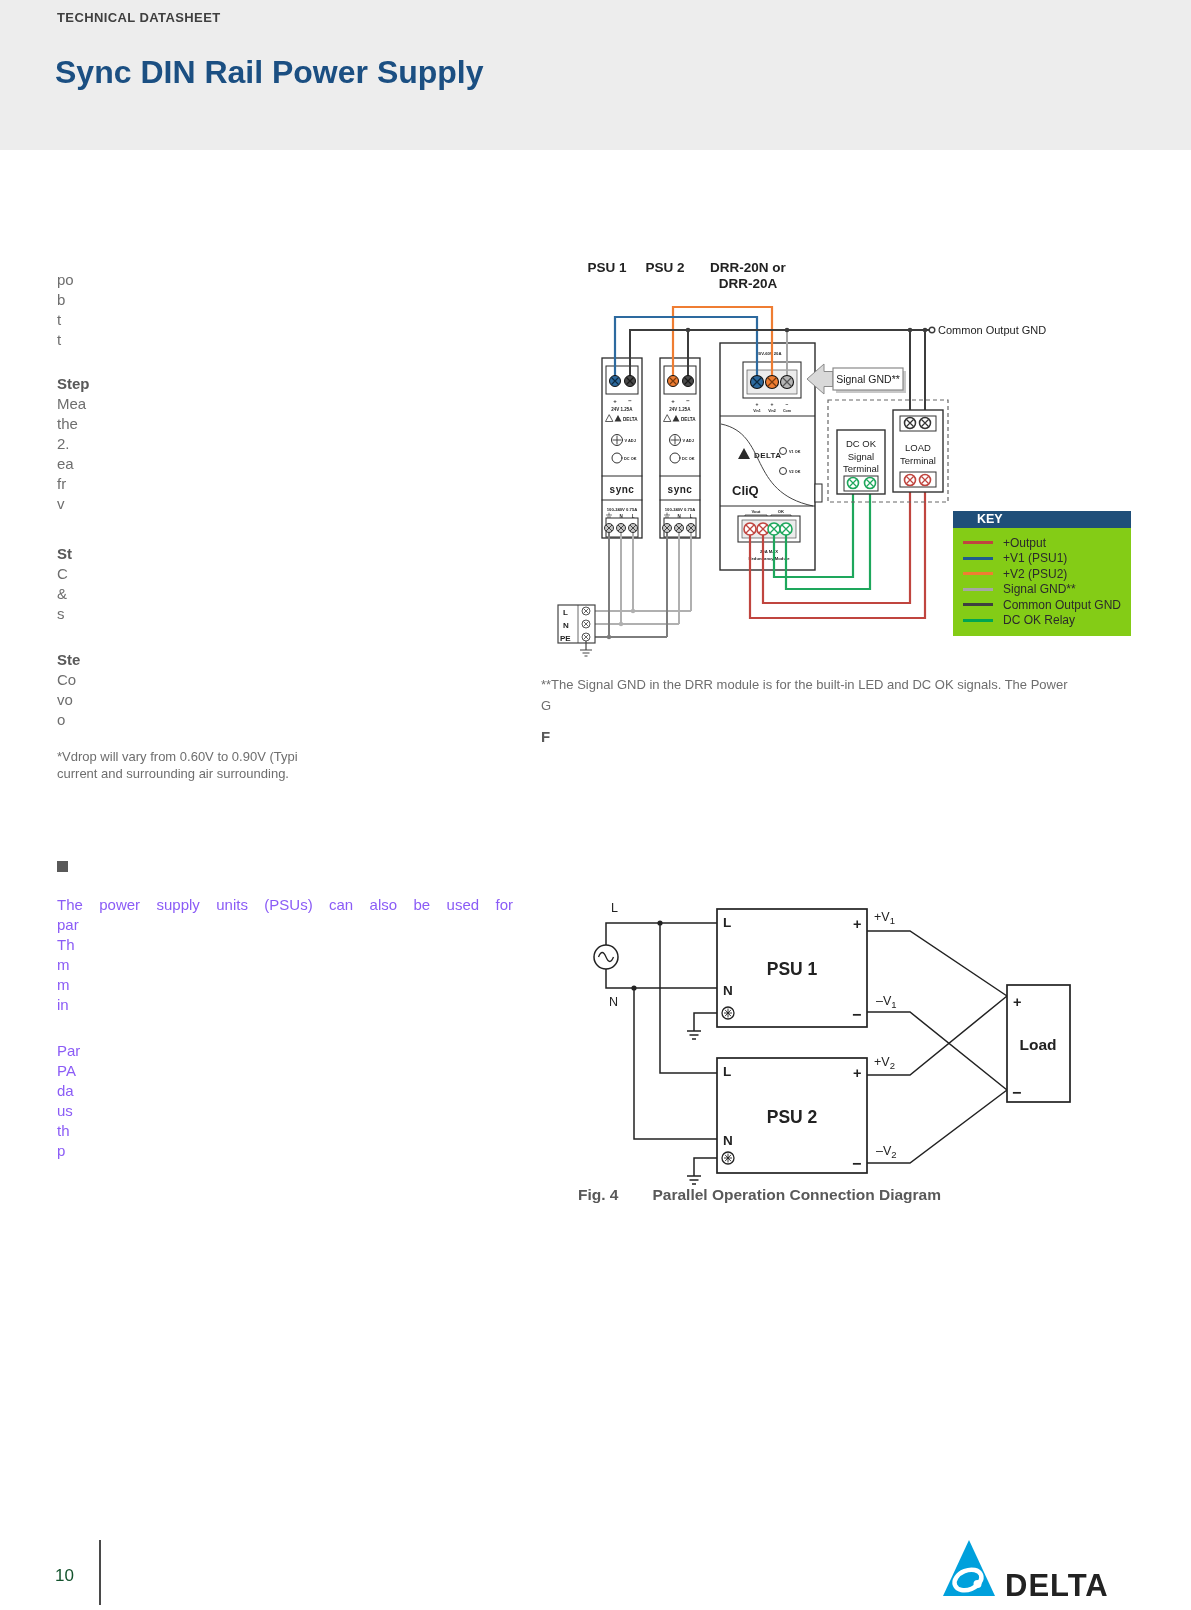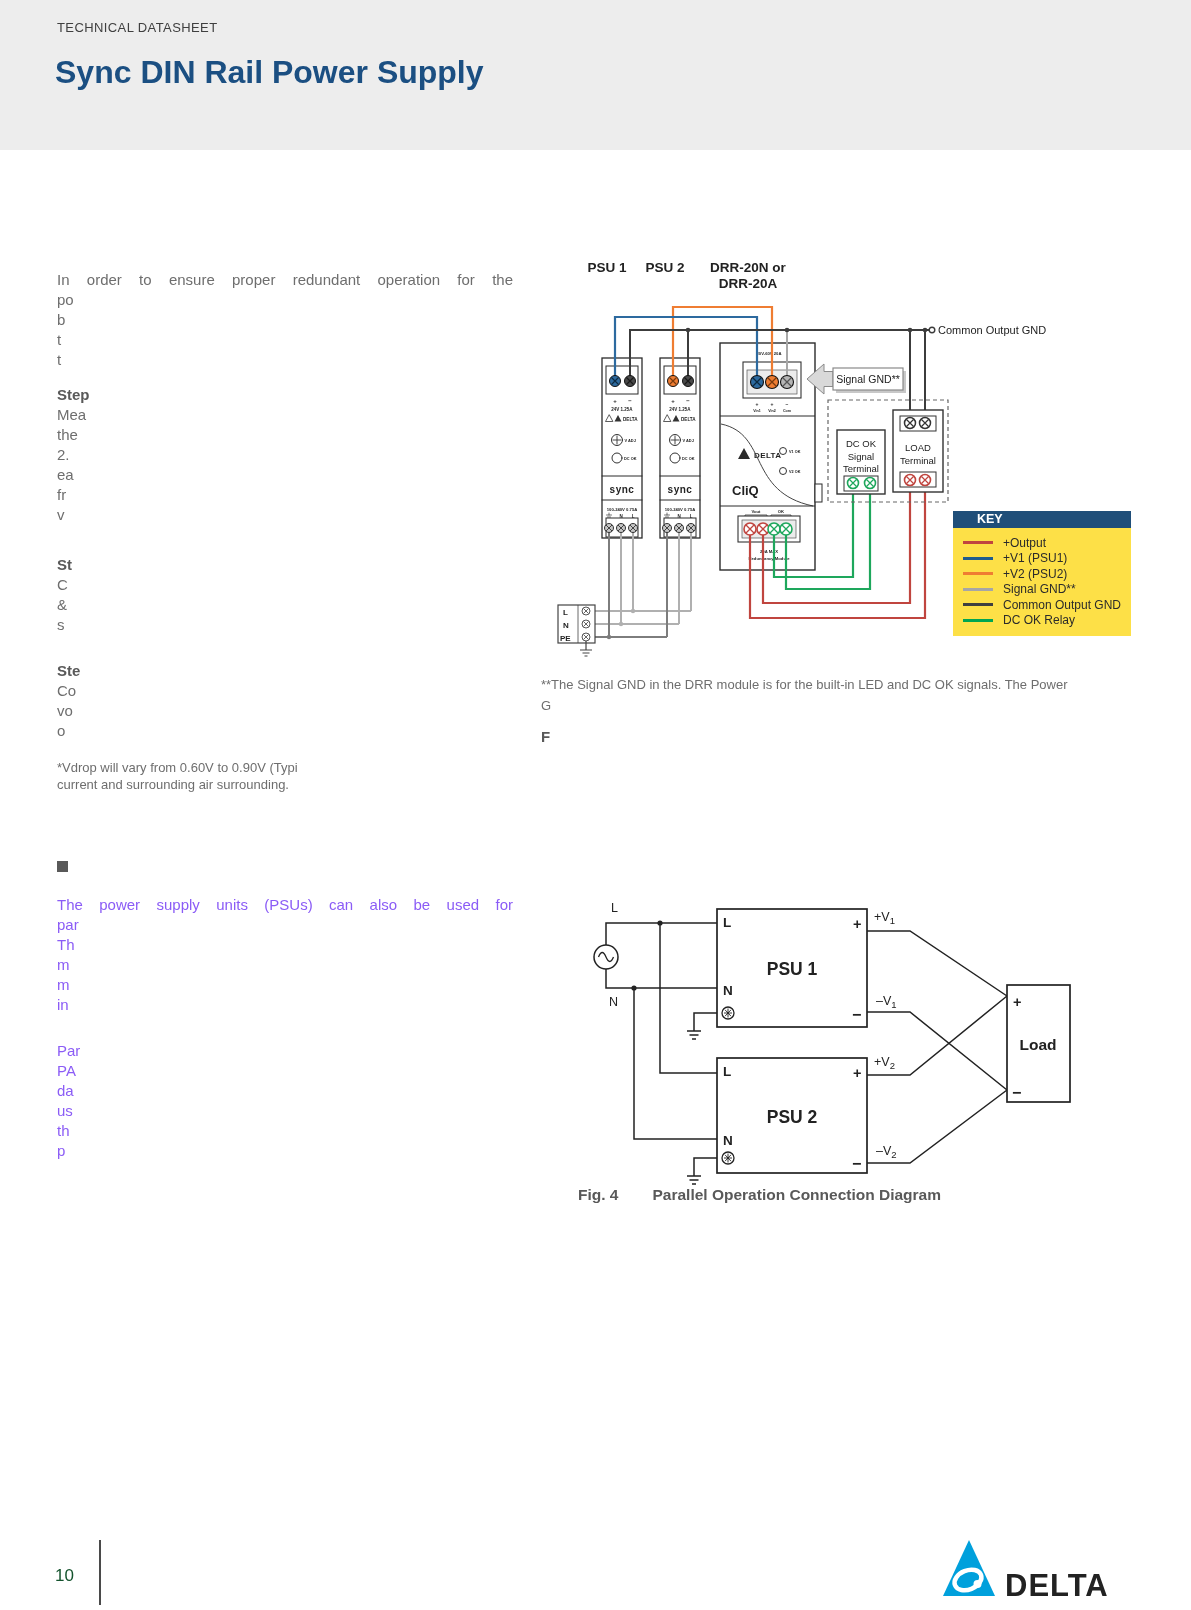--- a/index.html
+++ b/index.html
@@ -1,41 +1,41 @@
 <!DOCTYPE html>
 <html><head>
 <meta charset="utf-8">
 <style>
   html,body{margin:0;padding:0;background:#fff;}
   .page{position:relative;width:1191px;height:1610px;background:#ffffff;
         font-family:"Liberation Sans",sans-serif;overflow:hidden;}
   .band{position:absolute;left:0;top:0;width:1191px;height:150px;background:#ededed;}
-  .eyebrow{position:absolute;left:57px;top:20px;font-size:13px;font-weight:normal;
+  .eyebrow{position:absolute;left:57px;top:10px;font-size:13px;font-weight:bold;
            color:#3f3f3f;letter-spacing:.4px;}
   .title{position:absolute;left:55px;top:54px;font-size:32px;font-weight:bold;color:#1b4f82;}
 
   .leftcol{position:absolute;left:57px;top:270px;width:456px;color:#6e6e6e;
            font-size:15px;line-height:20px;}
   .leftcol2{position:absolute;left:57px;top:895px;width:456px;color:#8b5cf6;
            font-size:15px;line-height:20px;}
   .line{height:20px;white-space:nowrap;overflow:hidden;}
   .just{text-align:justify;text-align-last:justify;}
   .h{font-weight:bold;color:#595959;}
-  .mt28{margin-top:15px;} .mt30{margin-top:30px;} .mt26{margin-top:26px;}
+  .mt28{margin-top:24px;} .mt30{margin-top:30px;} .mt26{margin-top:26px;}
   .note{margin-top:18px;font-size:13px;line-height:17px;}
   .bullet{position:absolute;left:57px;top:861px;width:11px;height:11px;background:#595959;}
 
   .notes{position:absolute;left:541px;top:674px;width:600px;color:#6e6e6e;
          font-size:13px;line-height:21px;white-space:nowrap;}
   .notes .figcut{font-weight:bold;color:#595959;font-size:15px;margin-top:10px;}
 
   .key{position:absolute;left:953px;top:511px;width:178px;}
   .key-head{height:17px;background:#1f4e79;color:#ffffff;font-size:12.5px;font-weight:bold;
             line-height:17px;padding-left:24px;box-sizing:border-box;}
-  .key-body{background:#fde047;padding:7px 0 8px 0;}
+  .key-body{background:#84cc16;padding:7px 0 8px 0;}
   .key-row{display:flex;align-items:center;height:15.5px;}
   .swatch{display:inline-block;width:30px;height:3px;margin:0 10px;flex:0 0 30px;}
   .key-label{font-size:12px;color:#2b2b2b;white-space:nowrap;}
 
   .fig-caption{position:absolute;left:578px;top:1186px;display:flex;gap:34px;
                font-size:15.5px;font-weight:bold;color:#595959;}
 
   .pageno{position:absolute;left:55px;top:1566px;font-size:17px;color:#14532d;}
   .foot-rule{position:absolute;left:99px;top:1540px;width:2px;height:65px;background:#4a4a4a;}
 
@@ -45,21 +45,20 @@
 </head>
 <body>
 
 <div class="page">
 
   <div class="band"></div>
   <div class="eyebrow">TECHNICAL DATASHEET</div>
   <div class="title">Sync DIN Rail Power Supply</div>
 
   <div class="leftcol">
-    <div class="line just">In order to ensure proper redundant operation for the</div>
     <div class="line">po</div>
     <div class="line">b</div>
     <div class="line">t</div>
     <div class="line">t</div>
 
     <div class="line h mt28">Step</div>
     <div class="line">Mea</div>
     <div class="line">the</div>
     <div class="line">2.</div>
     <div class="line">ea</div>

